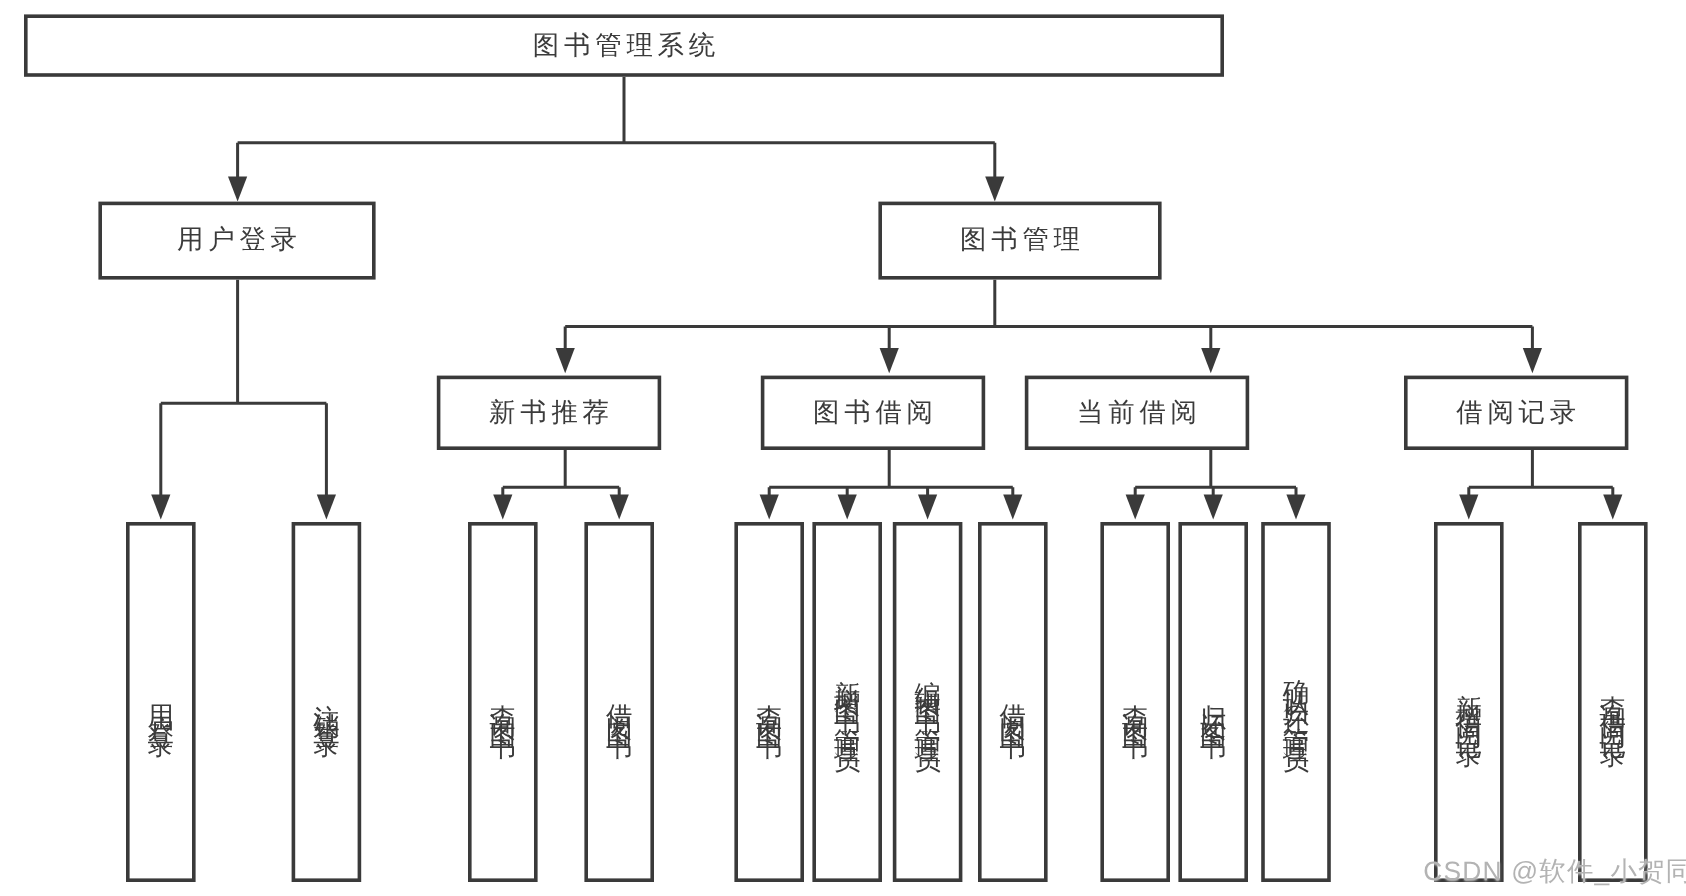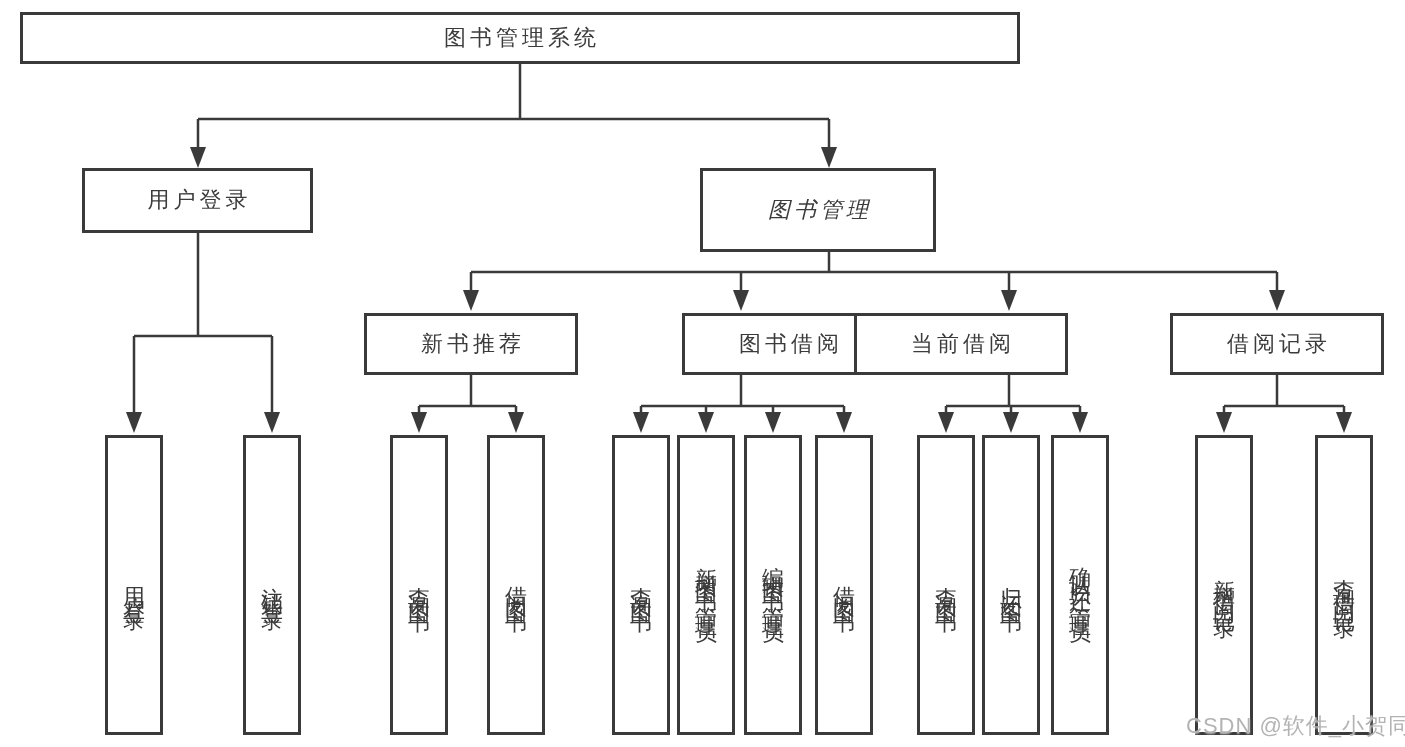--- a/index.html
+++ b/index.html
@@ -39,24 +39,24 @@
     writing-mode: vertical-rl;
     text-orientation: mixed;
     font-size: 22px;
     letter-spacing: 8px;
     line-height: 1;
     white-space: nowrap;
   }
   
   .n-root  { left: 20px;   top: 12px;  width: 1000px; height: 52px; }
   .n-login { left: 82px;   top: 168px; width: 231px;  height: 65px; }
-  .n-mgmt  { left: 700px;  top: 168px; width: 236px;  height: 84px; font-style: italic; }
-  .n-l3    { top: 313px; width: 214px; height: 62px; }
+  .n-mgmt  { left: 732px;  top: 168px; width: 236px;  height: 65px; }
+  .n-l3    { top: 313px; width: 187px; height: 62px; }
   .n-rec   { left: 364px;  }
-  .n-bor   { left: 634px; margin-left: 48px;  }
+  .n-bor   { left: 634px;  }
   .n-cur   { left: 854px;  }
   .n-hist  { left: 1170px; }
   .leaf    { top: 435px; width: 58px; height: 300px; }
   .lf1  { left: 105px;  }
   .lf2  { left: 243px;  }
   .lf3  { left: 390px;  }
   .lf4  { left: 487px;  }
   .lf5  { left: 612px;  }
   .lf6  { left: 677px;  }
   .lf7  { left: 744px;  }

